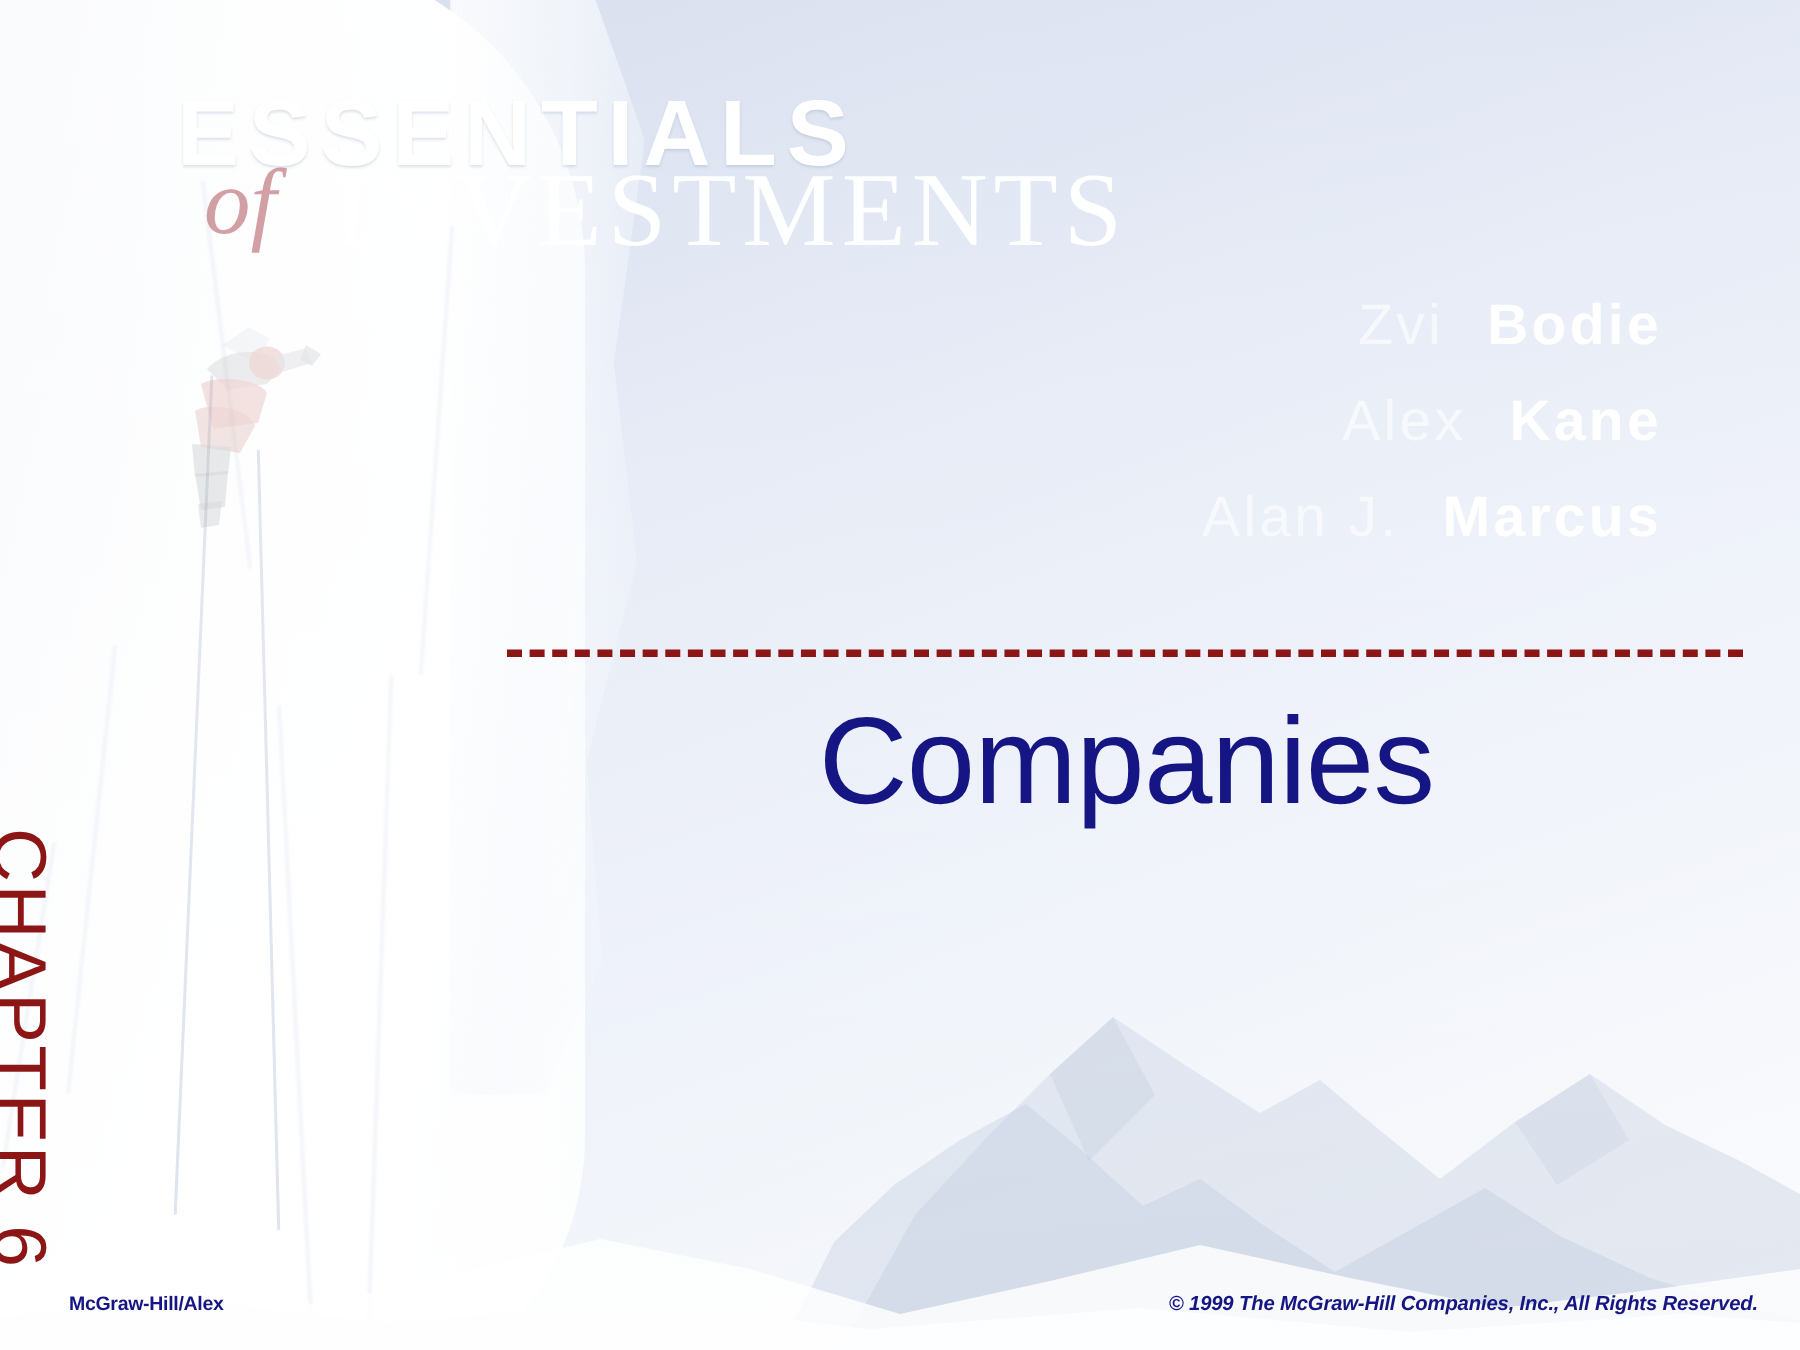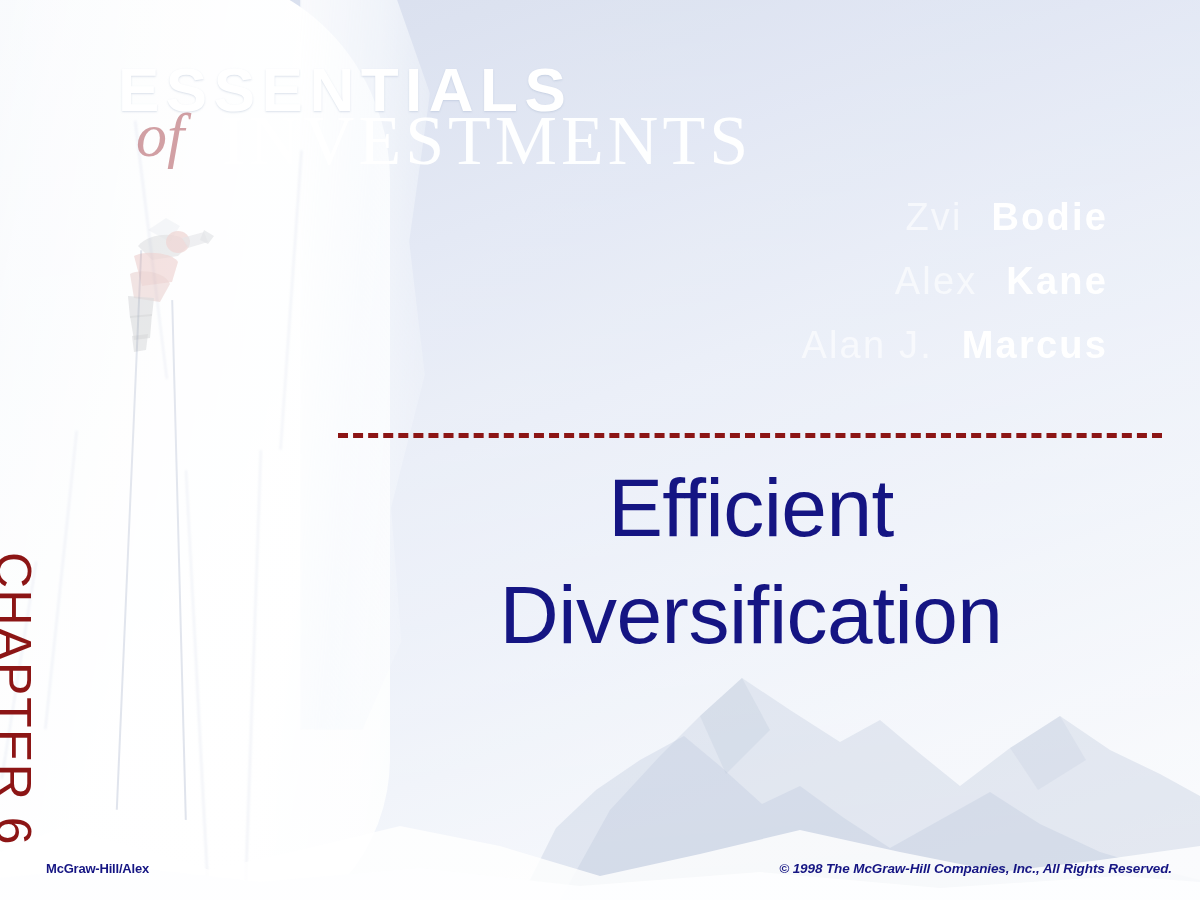--- a/index.html
+++ b/index.html
@@ -258,22 +258,21 @@
       <span class="author-first">Alex </span><span class="author-last">Kane</span>
     </div>
     <div class="author-line">
       <span class="author-first">Alan J. </span><span class="author-last">Marcus</span>
     </div>
   </div>
 
   <div class="dashed-rule"></div>
 
   <div class="slide-title">
-    <span class="title-line">Efficient</span>
-    <span class="title-line">Diversification</span>
+    <span class="title-line">Companies</span>
   </div>
 
   <div class="chapter-label">CHAPTER 6</div>
 
   <div class="footer-left">McGraw-Hill/Alex</div>
-  <div class="footer-right">© 1998 The McGraw-Hill Companies, Inc., All Rights Reserved.</div>
+  <div class="footer-right">© 1999 The McGraw-Hill Companies, Inc., All Rights Reserved.</div>
 
 </div>
 
 </body></html>

